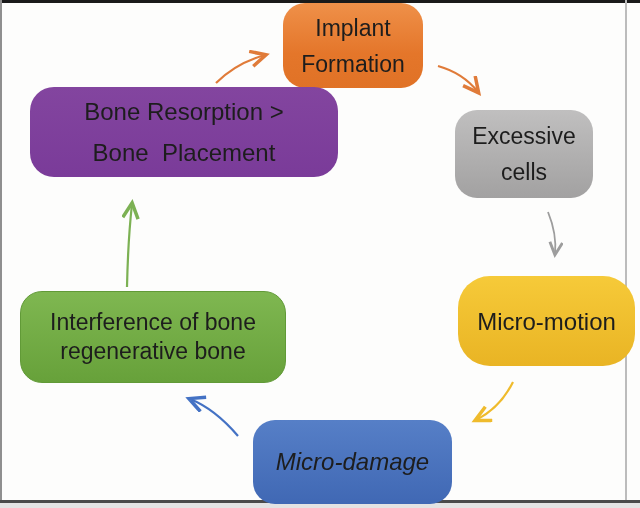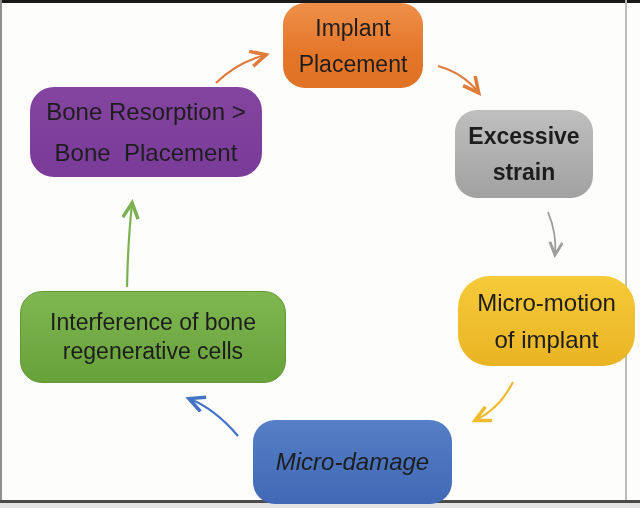--- a/index.html
+++ b/index.html
@@ -25,28 +25,28 @@
     text-align:center;color:#1d1d1d;
   }
   .node-line{white-space:pre;}
 
   .node-implant{
     left:283px;top:3px;width:140px;height:85px;border-radius:22px;
     background:linear-gradient(180deg,#ef9049 0%,#e4762a 60%,#e07226 100%);
     font-size:23px;line-height:36px;
   }
   .node-resorption{
-    left:30px;top:87px;width:232px;height:90px;border-radius:24px;
+    left:30px;top:87px;width:308px;height:90px;border-radius:24px;
     background:linear-gradient(180deg,#83459f 0%,#7a3b99 100%);
     font-size:24px;line-height:41px;text-align:right;
   }
   .node-strain{
     left:455px;top:110px;width:138px;height:88px;border-radius:22px;
     background:linear-gradient(180deg,#c0bfbf 0%,#a2a1a1 100%);
-    font-size:23px;line-height:36px;font-weight:bold;
+    font-size:23px;line-height:36px;
   }
   .node-micromotion{
     left:458px;top:276px;width:177px;height:90px;border-radius:32px;
     background:linear-gradient(180deg,#f6ca39 0%,#e9b424 100%);
     font-size:24px;line-height:37px;
   }
   .node-microdamage{
     left:253px;top:420px;width:199px;height:84px;border-radius:22px;
     background:linear-gradient(180deg,#567fc7 0%,#4068b4 100%);
     font-size:24px;line-height:36px;font-style:italic;
@@ -90,40 +90,39 @@
     <path d="M216,83 Q236,63 265,55" fill="none" stroke="#e07b39" stroke-width="2.2" marker-end="url(#ah-orange)"></path>
     <path d="M438,66 Q463,73 478,92" fill="none" stroke="#e07b39" stroke-width="2.2" marker-end="url(#ah-orange)"></path>
     <path d="M548,212 Q557,234 555,254" fill="none" stroke="#9d9d9d" stroke-width="1.8" marker-end="url(#ah-gray)"></path>
     <path d="M513,382 Q500,408 476,420" fill="none" stroke="#efbb2c" stroke-width="2.2" marker-end="url(#ah-yellow)"></path>
     <path d="M238,436 Q215,409 190,399" fill="none" stroke="#4472c4" stroke-width="2.2" marker-end="url(#ah-blue)"></path>
     <path d="M127,287 Q128,240 132,204" fill="none" stroke="#7cb153" stroke-width="2.2" marker-end="url(#ah-green)"></path>
   </svg>
 
   <div class="node node-implant">
     <div class="node-line">Implant</div>
-    <div class="node-line">Placement</div>
+    <div class="node-line">Formation</div>
   </div>
 
   <div class="node node-resorption">
     <div class="node-line">Bone Resorption &gt;</div>
     <div class="node-line">Bone  Placement</div>
   </div>
 
   <div class="node node-strain">
     <div class="node-line">Excessive</div>
-    <div class="node-line">strain</div>
+    <div class="node-line">cells</div>
   </div>
 
   <div class="node node-micromotion">
     <div class="node-line">Micro-motion</div>
-    <div class="node-line">of implant</div>
   </div>
 
   <div class="node node-microdamage">
     <div class="node-line">Micro-damage</div>
   </div>
 
   <div class="node node-interference">
     <div class="node-line">Interference of bone</div>
-    <div class="node-line">regenerative cells</div>
+    <div class="node-line">regenerative bone</div>
   </div>
 
 </div>
 
 </body></html>

